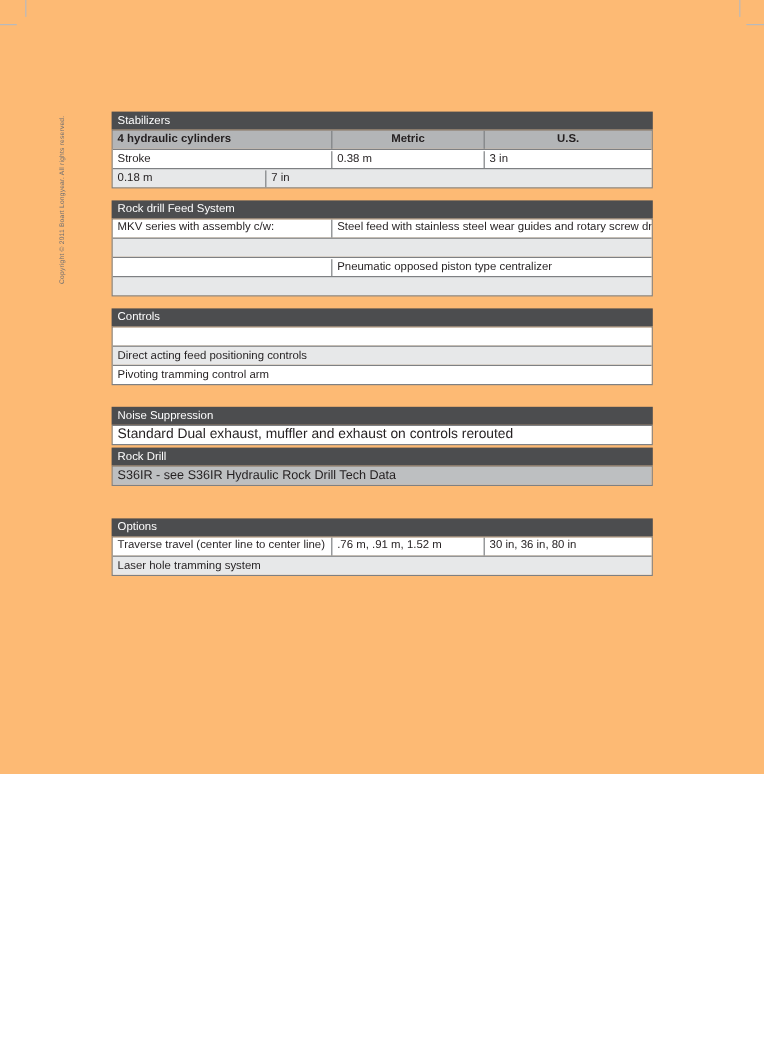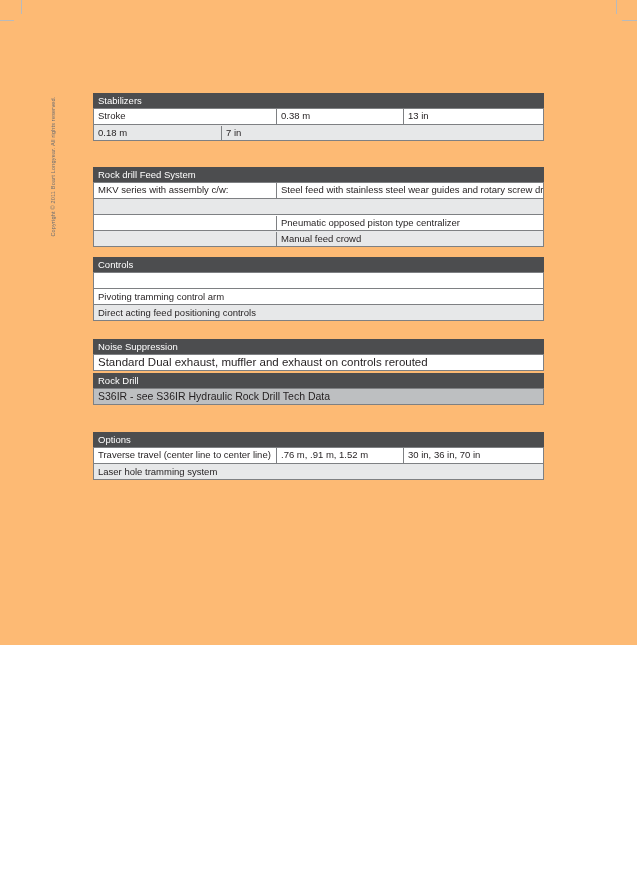--- a/index.html
+++ b/index.html
@@ -70,24 +70,29 @@
   <div class="crop h" style="left:0; top:861px; width:14px;"></div>
   <div class="crop v" style="left:21px; top:867px; height:16px;"></div>
   <div class="crop h" style="left:622px; top:861px;"></div>
   <div class="crop v" style="left:616px; top:867px; height:16px;"></div>
 
   <div class="copyright">Copyright © 2011 Boart Longyear. All rights reserved.</div>
 
   <div class="section" style="top:93px;">
     <div class="thead">Stabilizers</div>
     <div class="tbody">
+      <div class="trow subhead">
+        <div class="tcell c1">4 hydraulic cylinders</div>
+        <div class="tcell c2 center">Metric</div>
+        <div class="tcell c3 center">U.S.</div>
+      </div>
       <div class="trow">
         <div class="tcell c1">Stroke</div>
         <div class="tcell c2">0.38 m</div>
-        <div class="tcell c3">13 in</div>
+        <div class="tcell c3">3 in</div>
       </div>
       <div class="trow gray">
         <div class="tcell c2">0.18 m</div>
         <div class="tcell c3">7 in</div>
       </div>
     </div>
   </div>
 
   <div class="section" style="top:167px;">
     <div class="thead">Rock drill Feed System</div>
@@ -98,36 +103,35 @@
       </div>
       <div class="trow gray">
         <div class="tcell c1"></div>
       </div>
       <div class="trow">
         <div class="tcell c1"></div>
         <div class="tcell w2">Pneumatic opposed piston type centralizer</div>
       </div>
       <div class="trow gray">
         <div class="tcell c1"></div>
-        <div class="tcell w2">Manual feed crowd</div>
       </div>
     </div>
   </div>
 
   <div class="section" style="top:257px;">
     <div class="thead">Controls</div>
     <div class="tbody">
       <div class="trow">
         <div class="tcell full"></div>
       </div>
+      <div class="trow gray">
+        <div class="tcell full">Direct acting feed positioning controls</div>
+      </div>
       <div class="trow">
         <div class="tcell full">Pivoting tramming control arm</div>
-      </div>
-      <div class="trow gray">
-        <div class="tcell full">Direct acting feed positioning controls</div>
       </div>
     </div>
   </div>
 
   <div class="section" style="top:339px;">
     <div class="thead">Noise Suppression</div>
     <div class="tbody">
       <div class="trow big">
         <div class="tcell full">Standard Dual exhaust, muffler and exhaust on controls rerouted</div>
       </div>
@@ -142,21 +146,21 @@
       </div>
     </div>
   </div>
 
   <div class="section" style="top:432px;">
     <div class="thead">Options</div>
     <div class="tbody">
       <div class="trow">
         <div class="tcell c1">Traverse travel (center line to center line)</div>
         <div class="tcell c2">.76 m, .91 m, 1.52 m</div>
-        <div class="tcell c3">30 in, 36 in, 70 in</div>
+        <div class="tcell c3">30 in, 36 in, 80 in</div>
       </div>
       <div class="trow gray">
         <div class="tcell c1">Laser hole tramming system</div>
         <div class="tcell c2"></div>
         <div class="tcell c3"></div>
       </div>
     </div>
   </div>
 
   <div class="pagenum">4</div>

